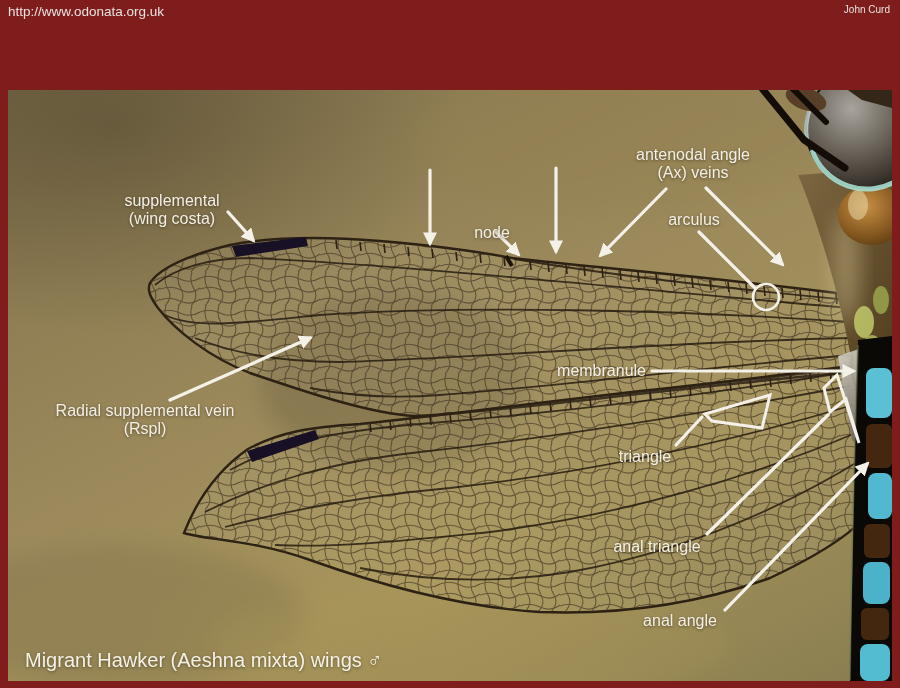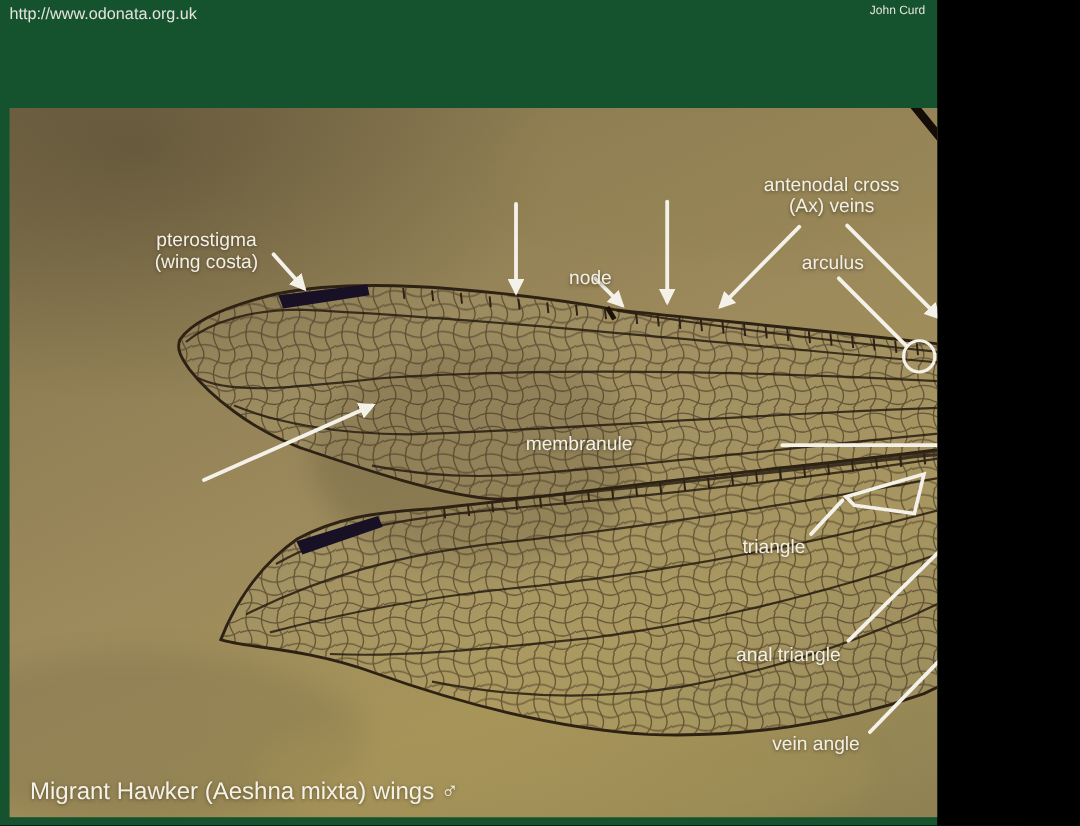--- a/index.html
+++ b/index.html
@@ -1,16 +1,16 @@
 <!DOCTYPE html>
 <html><head>
 <meta charset="utf-8">
 <style>
   html,body{margin:0;padding:0;background:#000;}
-  .stage{position:relative;width:781px;height:688px;background:#14532d;overflow:hidden;
+  .stage{position:relative;width:900px;height:688px;background:#7f1d1d;overflow:hidden;
          font-family:"Liberation Sans",sans-serif;}
   
   .hdr-url{position:absolute;left:8px;top:4px;color:#e6e3de;font-size:13.5px;z-index:5;}
   .hdr-credit{position:absolute;right:10px;top:4px;color:#e6e3de;font-size:10px;z-index:5;}
   .hdr-title{position:absolute;left:0;right:0;top:31px;text-align:center;color:#f5f3ef;
              font-size:22px;font-weight:600;letter-spacing:.3px;z-index:5;}
   
   .photo{position:absolute;left:8px;top:90px;width:884px;height:591px;z-index:1;
          background:
            radial-gradient(420px 260px at 46% 84%, rgba(180,160,95,.30), rgba(0,0,0,0) 70%),
@@ -183,30 +183,34 @@
         <line x1="676" y1="445" x2="702" y2="417"></line>
         <line x1="707" y1="534" x2="828" y2="415"></line>
         <circle cx="766" cy="297" r="13" stroke-width="2.6"></circle>
         <polygon points="705,414 770,395 762,428 712,421" stroke-width="3"></polygon>
         <polygon points="837,375 824,388 830,412 846,399 859,443" stroke-width="3"></polygon>
       </g>
     </g>
   </svg>
 
   <div class="lbl" style="left:172px;top:192px">
-    <div>pterostigma</div>
+    <div>supplemental</div>
     <div>(wing costa)</div>
   </div>
   <div class="lbl" style="left:492px;top:224px">node</div>
   <div class="lbl" style="left:693px;top:146px">
-    <div>antenodal cross</div>
+    <div>antenodal angle</div>
     <div>(Ax) veins</div>
   </div>
   <div class="lbl" style="left:694px;top:211px">arculus</div>
   <div class="lbl right" style="right:254px;top:362px">membranule</div>
+  <div class="lbl" style="left:145px;top:402px">
+    <div>Radial supplemental vein</div>
+    <div>(Rspl)</div>
+  </div>
   <div class="lbl" style="left:645px;top:448px">triangle</div>
   <div class="lbl" style="left:657px;top:538px">anal triangle</div>
-  <div class="lbl" style="left:680px;top:612px">vein angle</div>
+  <div class="lbl" style="left:680px;top:612px">anal angle</div>
 
   <div class="caption">
     <span>Migrant Hawker </span><span class="sci">(Aeshna mixta)</span><span> wings </span><span>♂</span>
   </div>
 </div>
 
 </body></html>

